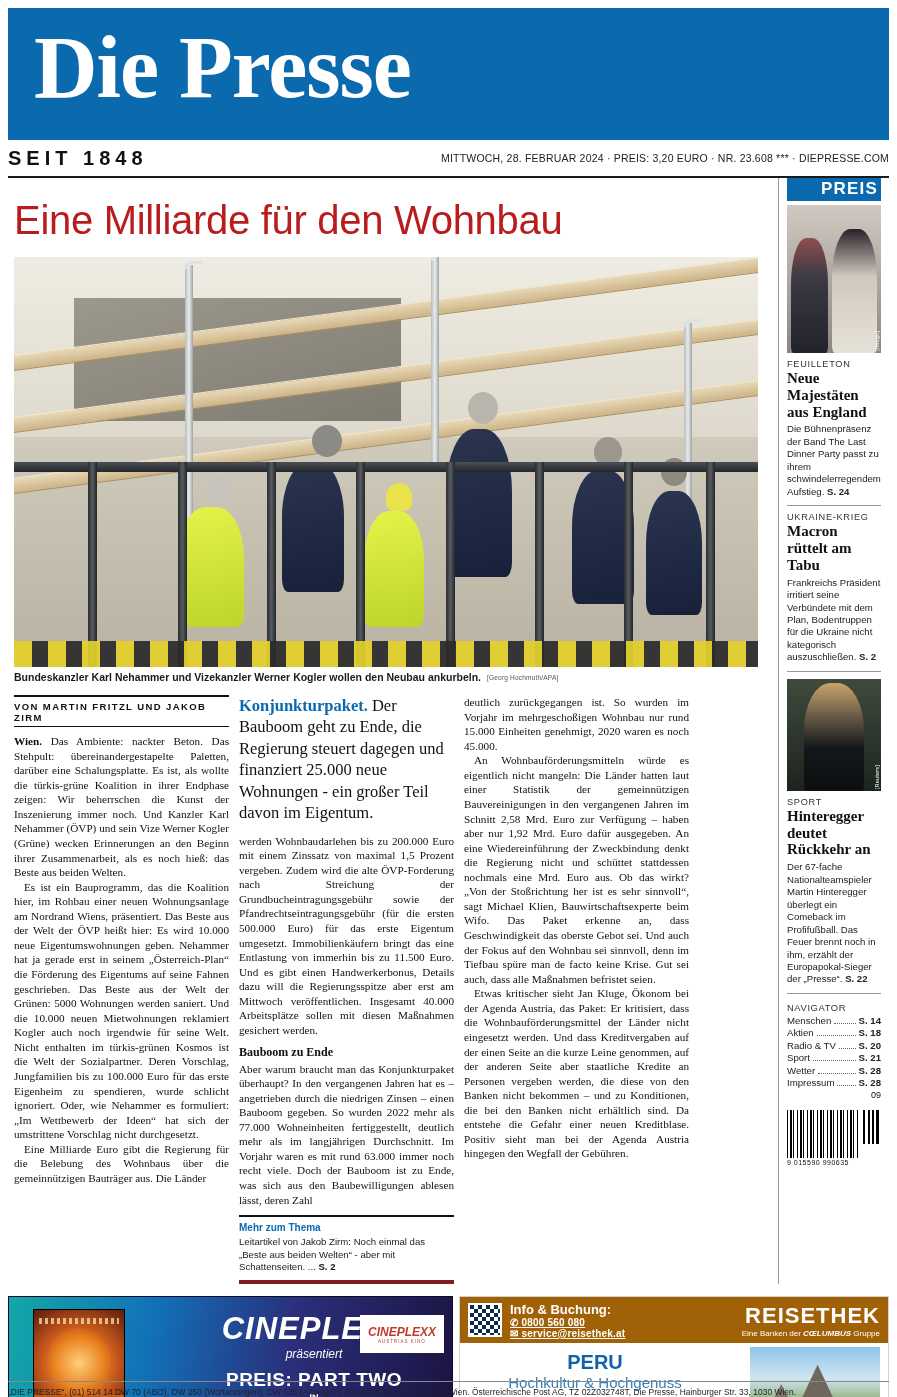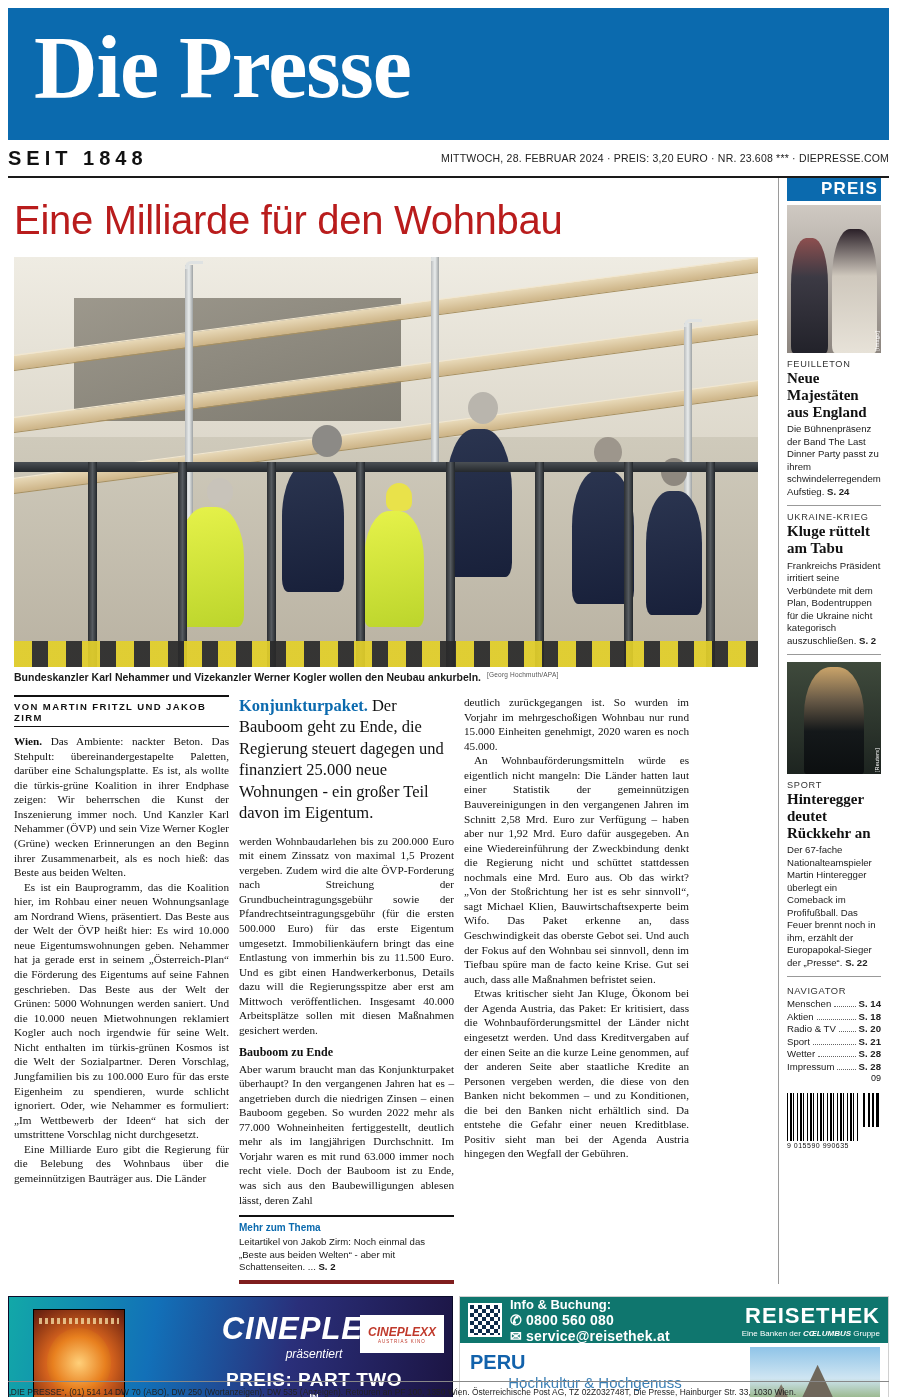--- a/index.html
+++ b/index.html
@@ -88,21 +88,21 @@
   .hivis { background: linear-gradient(170deg,#e6f24a,#bcd52c); }
   .suit  { background: linear-gradient(170deg,#2b3550,#18203a); }
   .head  { position:absolute; border-radius:50%; }
   .floorstrip { position:absolute; left:0; bottom:0; width:100%; height:26px;
     background: repeating-linear-gradient(90deg,#e3d02a 0 18px,#2a2a2a 18px 34px); opacity:.92; }
 
   .caption {
     margin-left: 6px; width: 744px;
     padding-top: 4px;
     font-size: 10.5px; font-weight: 700; color: #1a1a1a;
-    display: flex; align-items: flex-start; gap: 6px;
+    display: flex; align-items: center; gap: 6px;
   }
   .credit { font-size: 6.5px; font-weight: 400; color: #555; letter-spacing: .2px; }
 
   
   .article { margin: 12px 0 0 6px; width: 750px; display: flex; gap: 10px; }
   .col { width: 108px; }
   .col.c1 { width: 215px; }
   .col.c2 { width: 215px; }
   .col.c4 { width: 113px; }
 
@@ -210,32 +210,32 @@
   .cine-in { position:absolute; left:160px; top:95px; width:290px; text-align:center;
     color:#fff; font-size: 9px; font-weight:700; }
   .cine-logo2 {
     position:absolute; right: 8px; top: 18px; width: 84px; height: 38px;
     background: #fff; display:flex; flex-direction:column; align-items:center; justify-content:center;
   }
   .cine-logo2 .l1 { color:#c0392b; font-weight:700; font-style:italic; font-size:12px; }
   .cine-logo2 .l2 { color:#c0392b; font-size:4.5px; letter-spacing:1px; }
 
   .ad-reise { width: 430px; height: 155px; position: relative; background:#fff; border:1px solid #d0d0d0; }
-  .reise-top { height: 46px; background:#0f766e; display:flex; align-items:center; padding: 0 8px; gap: 8px; }
+  .reise-top { height: 46px; background:#a16207; display:flex; align-items:center; padding: 0 8px; gap: 8px; }
   .qr { width: 34px; height: 34px; background:
     repeating-conic-gradient(#fff 0% 25%, #0d2b4a 0% 50%) 0 0/8px 8px; border:2px solid #fff; }
   .reise-info { color:#fff; }
   .reise-info .ri-h { font-weight:700; font-size: 13px; }
-  .reise-info .ri-l { font-size: 14px; font-weight:700; letter-spacing:.2px; }
+  .reise-info .ri-l { font-size: 10px; font-weight:700; letter-spacing:.2px;text-decoration:underline; }
   .reise-brand { margin-left:auto; text-align:right; color:#fff; }
   .reise-brand .rb1 { font-weight:700; font-size: 22px; letter-spacing: 1px; }
   .reise-brand .rb2 { font-size: 8px; }
   .reise-brand .rb2 b { font-style: italic; }
   .reise-body { position:relative; height: 109px; padding: 8px 10px 0 10px; }
-  .peru-t { color:#1262ab; font-weight:700; font-size: 20px; width: 250px; }
+  .peru-t { color:#1262ab; font-weight:700; font-size: 20px; text-align:center; width: 250px; }
   .peru-s { color:#3a7fb5; font-size: 15px; text-align:center; width: 250px; margin-bottom:6px; }
   .peru-img { position:absolute; right: 8px; top: 4px; width: 130px; height: 98px;
     background: linear-gradient(180deg,#8fc4e8 0%,#cfe5f2 32%,#7fa15a 62%,#4c6b34 100%);
     overflow:hidden; }
   .mtn { position:absolute; background:#6b6257; }
   .mtn.m1 { left:30%; top:18%; width:44%; height:62%; clip-path: polygon(50% 0,100% 100%,0 100%); background:#6f675b; }
   .mtn.m2 { left:4%; top:38%; width:40%; height:50%; clip-path: polygon(50% 0,100% 100%,0 100%); background:#7d7466; }
 
   
   .footer {
@@ -360,21 +360,21 @@
         <div class="fig" style="left:4%;width:40%;height:78%;background:linear-gradient(180deg,#8d4f4f 0%,#3c3a44 34%,#22222a 100%);"></div>
         <div class="fig" style="left:48%;width:48%;height:84%;background:linear-gradient(180deg,#2a2028 0%,#cfc8bd 38%,#e7e2d8 100%);"></div>
         <div class="sp-credit">[Imago]</div>
       </div>
       <div class="kicker">FEUILLETON</div>
       <div class="side-head">Neue Majestäten aus England</div>
       <div class="side-body"><span>Die Bühnenpräsenz der Band The Last Dinner Party passt zu ihrem schwindelerregendem Aufstieg.</span> <b>S. 24</b></div>
       <div class="side-rule"></div>
 
       <div class="kicker">UKRAINE-KRIEG</div>
-      <div class="side-head">Kluge rüttelt am Tabu</div>
+      <div class="side-head">Macron rüttelt am Tabu</div>
       <div class="side-body"><span>Frankreichs Präsident irritiert seine Verbündete mit dem Plan, Bodentruppen für die Ukraine nicht kategorisch auszuschließen.</span> <b>S. 2</b></div>
       <div class="side-rule"></div>
 
       <div class="side-photo sp2" style="margin-top:7px">
         <div class="fig" style="left:18%;width:64%;height:96%;background:linear-gradient(180deg,#caa46a 0%,#6b5c48 30%,#14181a 60%,#0c0f10 100%);border-radius:44% 44% 4% 4%;"></div>
         <div class="sp-credit">[Reuters]</div>
       </div>
       <div class="kicker">SPORT</div>
       <div class="side-head">Hinteregger deutet Rückkehr an</div>
       <div class="side-body"><span>Der 67-fache Nationalteamspieler Martin Hinteregger überlegt ein Comeback im Profifußball. Das Feuer brennt noch in ihm, erzählt der Europapokal-Sieger der „Presse“.</span> <b>S. 22</b></div>

